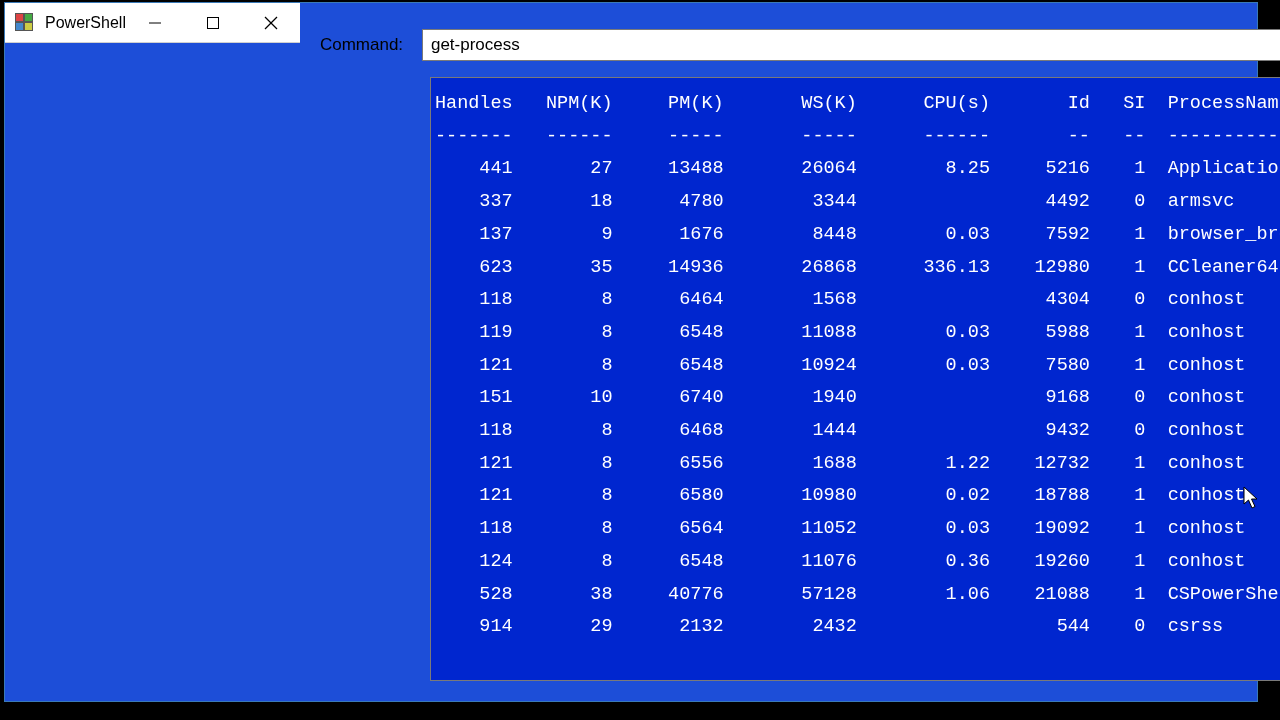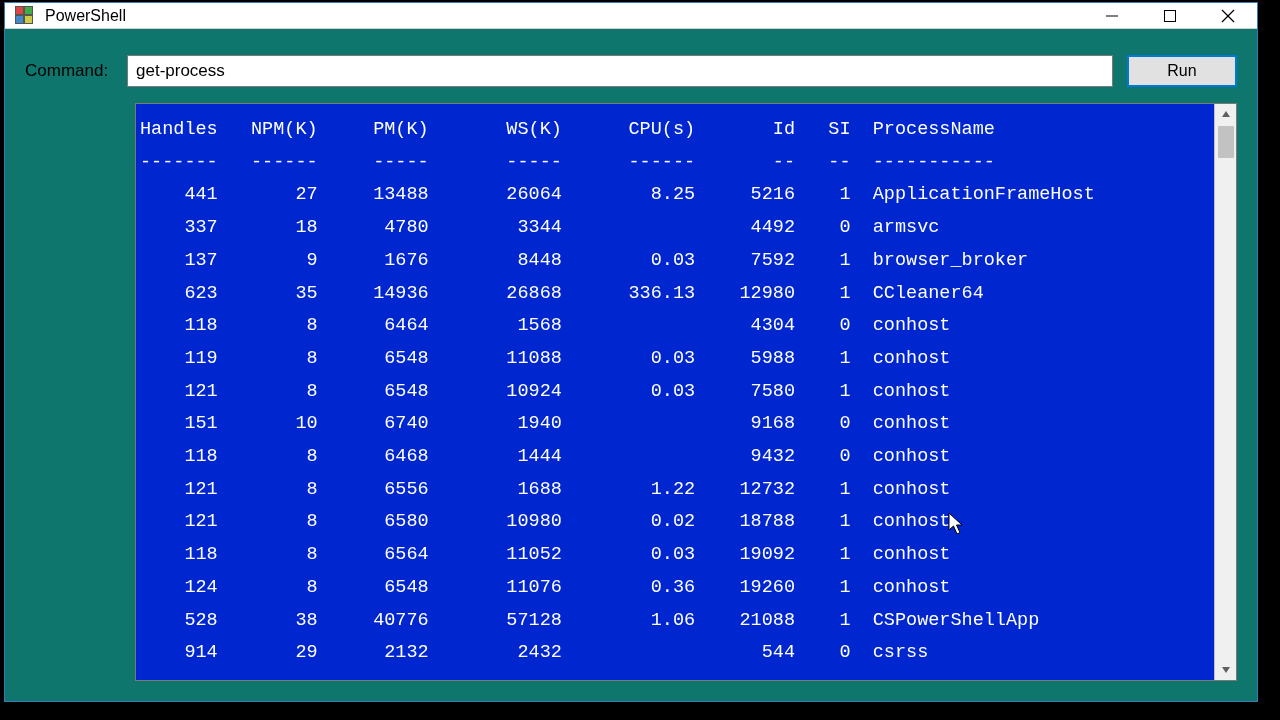--- a/index.html
+++ b/index.html
@@ -7,24 +7,24 @@
     margin: 0; padding: 0;
     width: 1280px; height: 720px;
     background: #000;
     font-family: "Segoe UI", Tahoma, sans-serif;
     overflow: hidden;
   }
   .window {
     position: absolute;
     left: 4px; top: 2px;
     width: 1254px; height: 700px;
-    background: #0f766e;
+    background: #1d4ed8;
     border: 1px solid #3a7ab8;
     display: flex;
-    flex-direction: column;
+    flex-direction: row;
   }
   .titlebar {
     height: 40px;
     background: #fff;
     border-bottom: 1px solid #d0d0d0;
     display: flex;
     align-items: center;
     padding-left: 10px;
   }
   .titlebar .app-icon {

